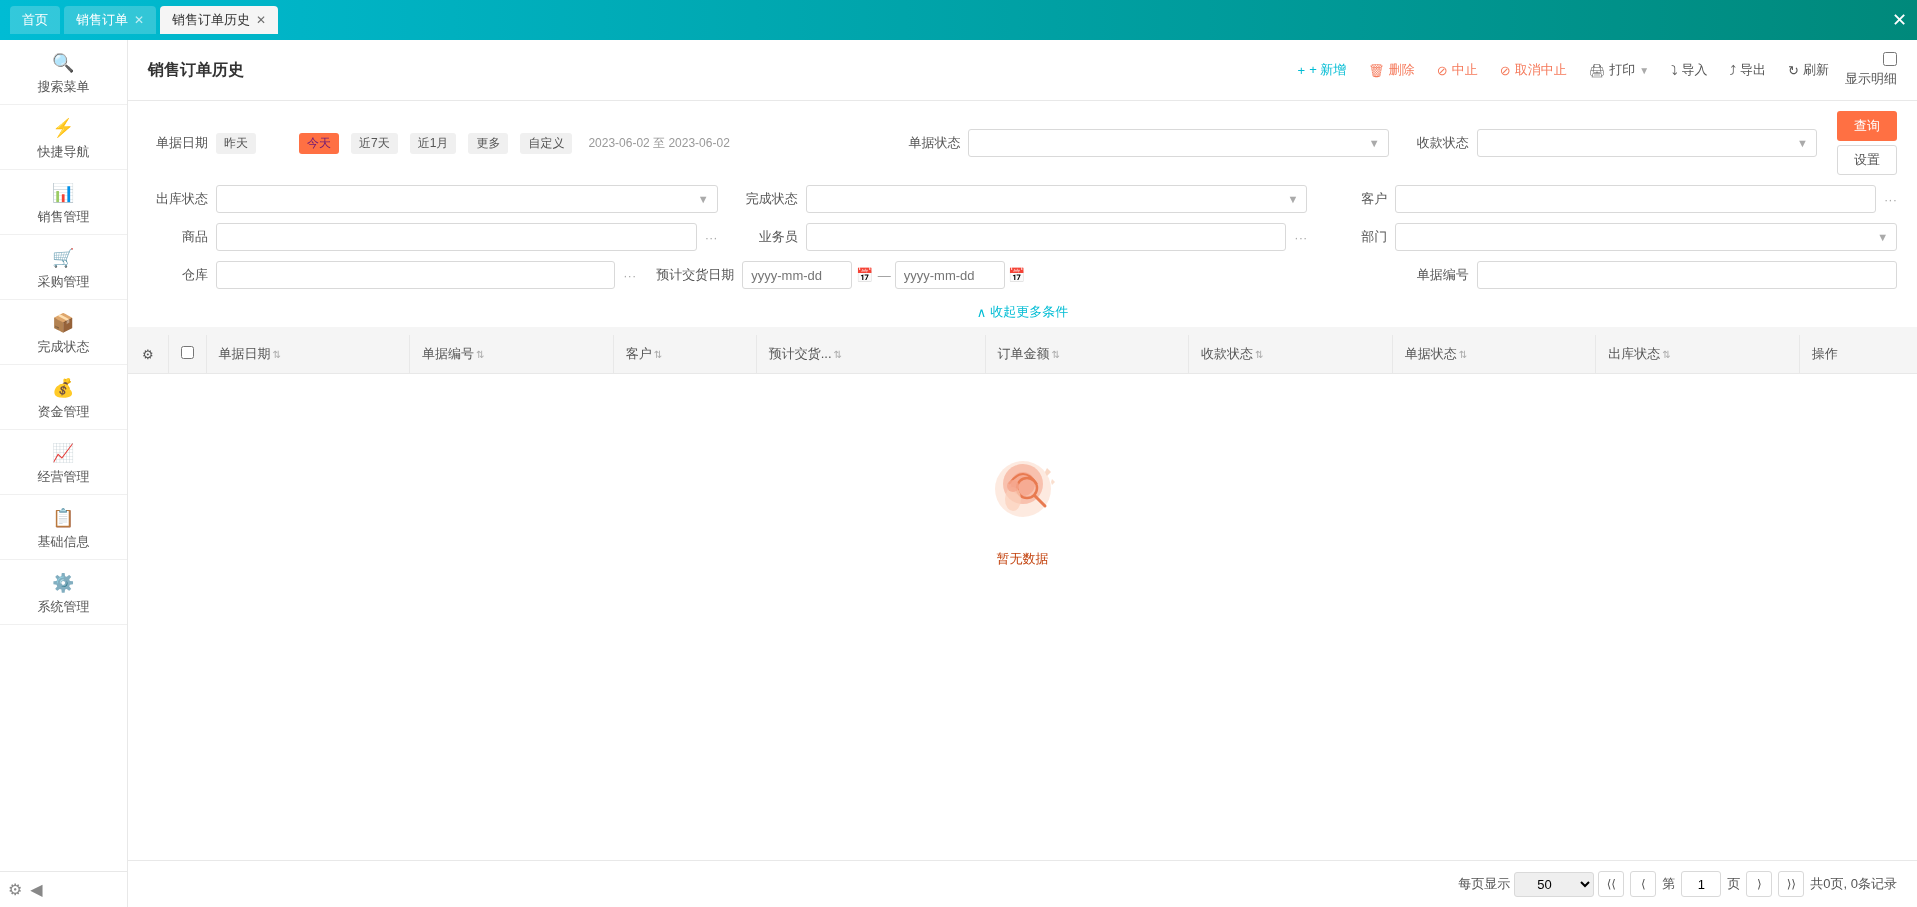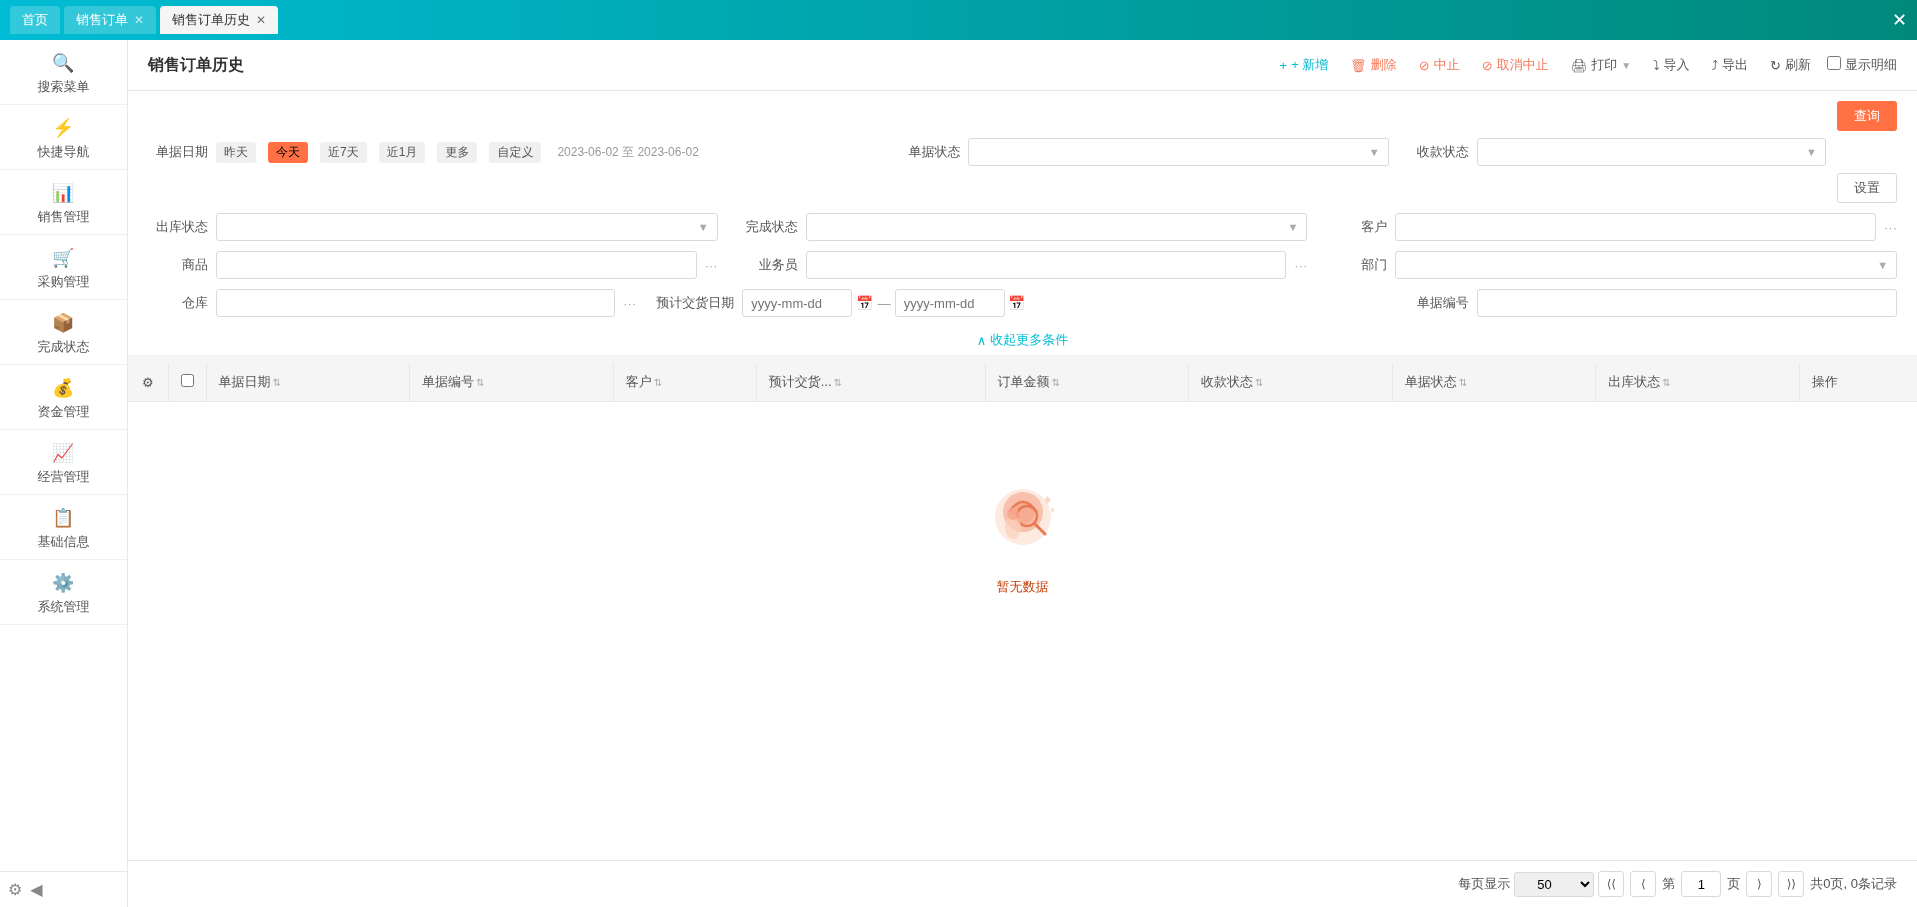--- a/index.html
+++ b/index.html
@@ -147,22 +147,23 @@
     .toolbar-btn-cancel { color: #f5795a; }
     .toolbar-btn-print { color: #555; }
     .toolbar-btn-import { color: #555; }
     .toolbar-btn-export { color: #555; }
     .toolbar-btn-refresh { color: #555; }
 
     .show-detail-label {
       font-size: 12px;
       color: #555;
       display: flex;
-      align-items: flex-start;
+      align-items: flex-end;
       gap: 4px;
+      flex-direction: column;
     }
     .show-detail-checkbox {
       width: 14px;
       height: 14px;
     }
     .filter-row {
       display: flex;
       align-items: center;
       gap: 20px;
       margin-bottom: 10px;
@@ -216,21 +217,22 @@
     .date-tag {
       background: #f0f0f0;
       border-radius: 3px;
       padding: 2px 8px;
       cursor: pointer;
       color: #555;
       font-size: 12px;
     }
     .date-tag.active {
       background: #ff7043;
-      color: #000000;
+      color: #701a75;
+      margin-left: 31px;
     }
     .date-range-text {
       color: #999;
       font-size: 12px;
       margin-left: 4px;
     }
     .date-input-group {
       display: flex;
       align-items: center;
       gap: 4px;
@@ -517,21 +519,21 @@
             <span></span>
             <span class="filter-select-arrow">▼</span>
           </div>
         </div>
         <div class="filter-item">
           <span class="filter-label">收款状态</span>
           <div class="filter-select">
             <span></span>
             <span class="filter-select-arrow">▼</span>
           </div>
-          <div class="query-btn-group" style="margin-left:3px;gap:38px;">
+          <div class="query-btn-group" style="margin-left:12px;">
             <button class="query-btn">查询</button>
             <button class="setting-btn">设置</button>
           </div>
         </div>
       </div>
 
       <div class="filter-row">
         <div class="filter-item">
           <span class="filter-label">出库状态</span>
           <div class="filter-select">

